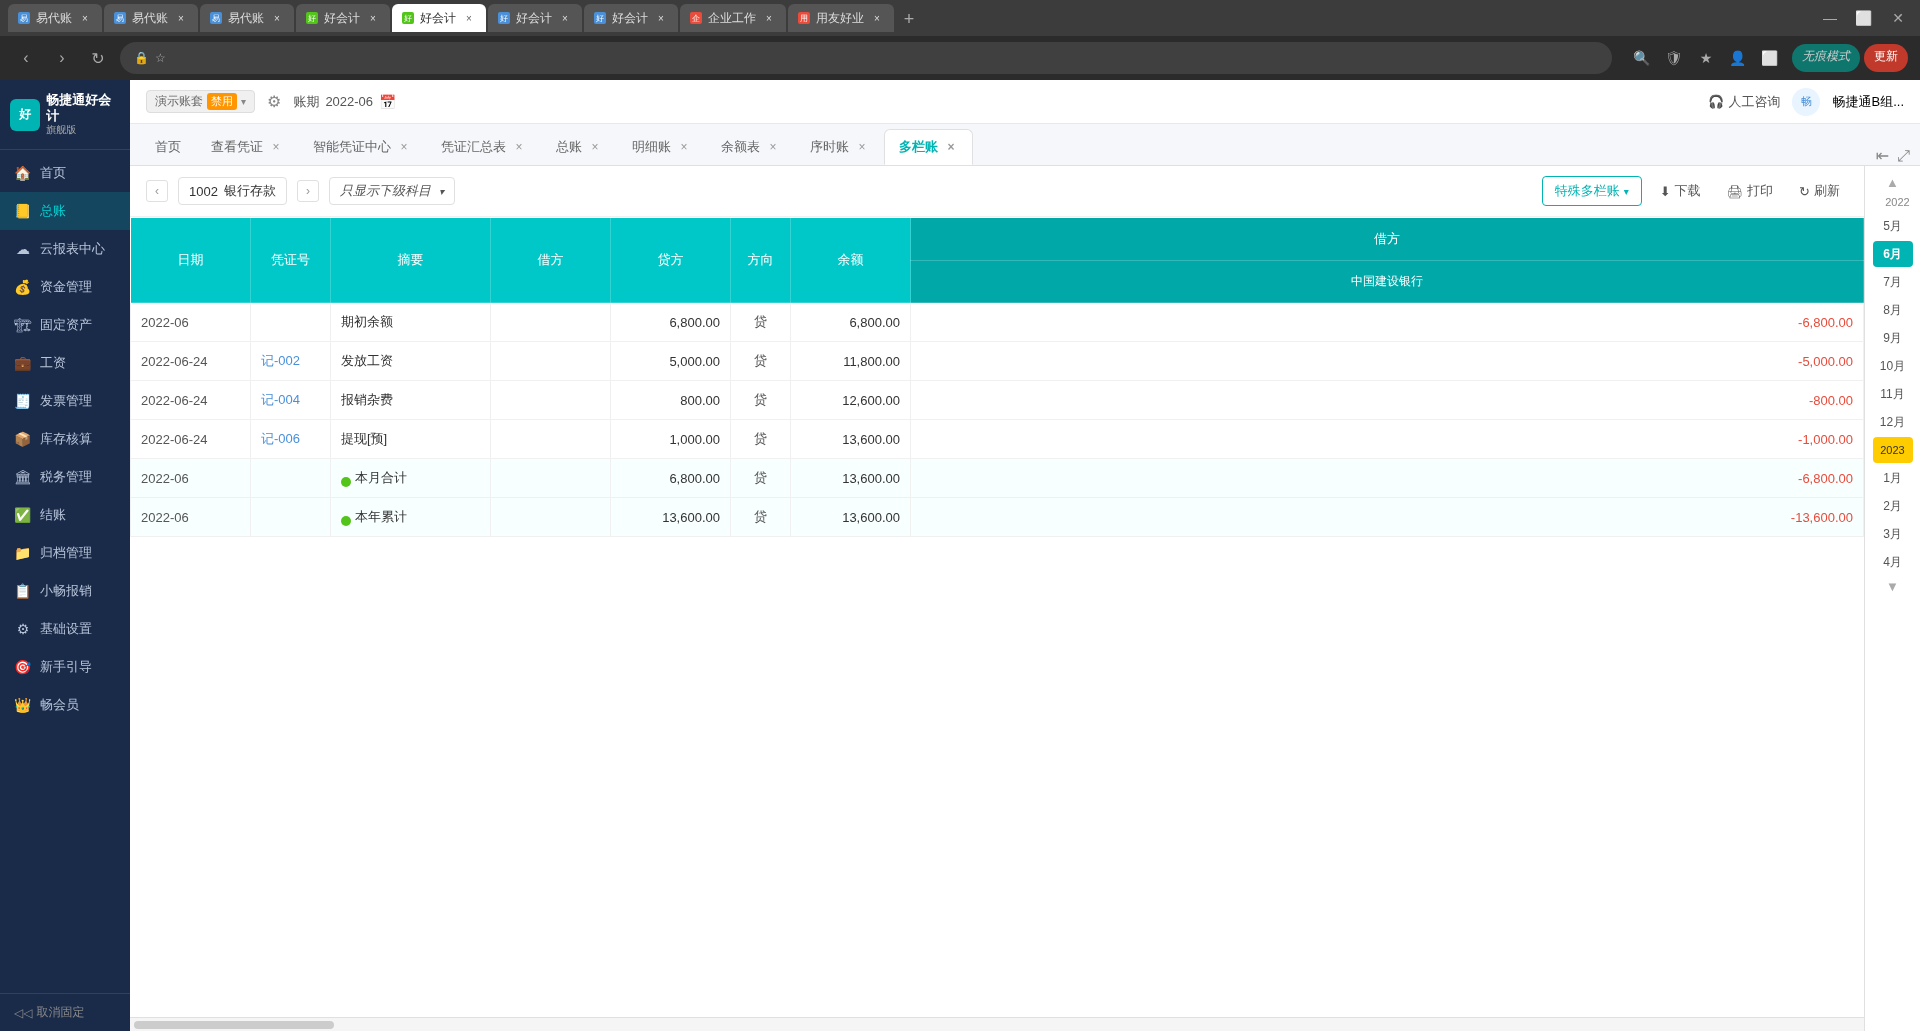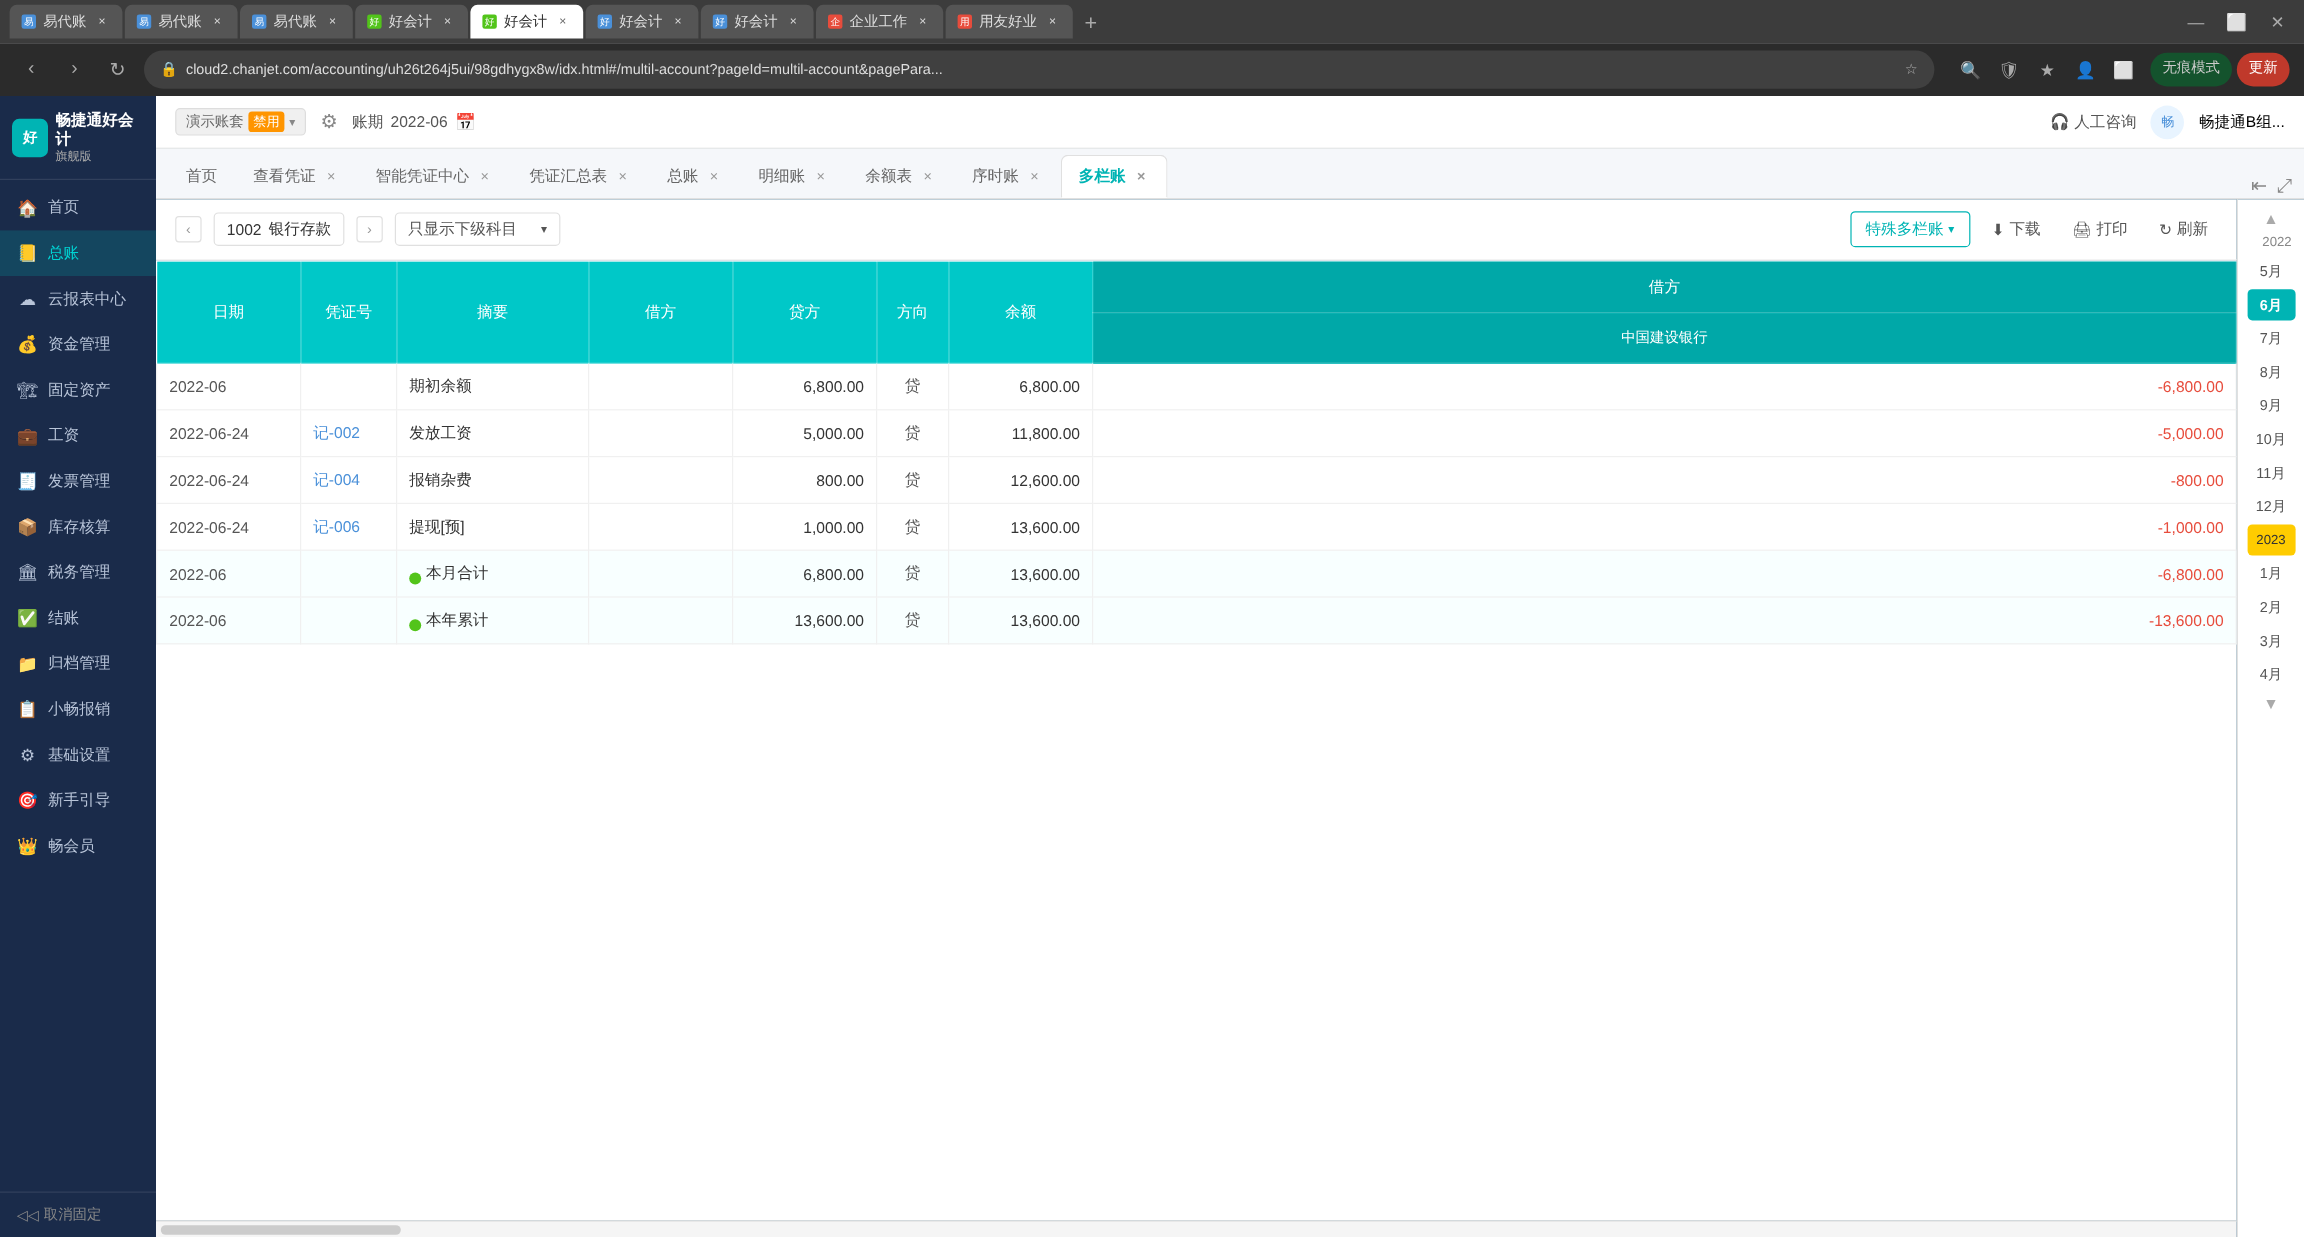--- a/index.html
+++ b/index.html
@@ -14,21 +14,21 @@
     .browser-controls { display: flex; gap: 6px; margin-left: auto; }
     .browser-btn { width: 28px; height: 28px; display: flex; align-items: center; justify-content: center; color: #aaa; font-size: 14px; cursor: pointer; }
 
     
     .address-bar { background: #2b2b2b; height: 44px; display: flex; align-items: center; padding: 0 12px; gap: 8px; }
     .nav-btn { width: 28px; height: 28px; display: flex; align-items: center; justify-content: center; color: #aaa; border-radius: 50%; cursor: pointer; font-size: 16px; }
     .url-bar { flex: 1; background: #404040; border-radius: 20px; height: 32px; display: flex; align-items: center; padding: 0 14px; color: #ddd; font-size: 12px; gap: 6px; }
     .url-lock { color: #aaa; font-size: 12px; }
     .address-actions { display: flex; gap: 4px; margin-left: 8px; }
     .addr-btn { width: 28px; height: 28px; display: flex; align-items: center; justify-content: center; color: #aaa; cursor: pointer; font-size: 14px; border-radius: 50%; }
-    .wuhen-btn { background: #14532d; border-radius: 16px; padding: 4px 10px; color: #ccc; font-size: 12px; cursor: pointer; margin-left: 4px; }
+    .wuhen-btn { background: #0f766e; border-radius: 16px; padding: 4px 10px; color: #ccc; font-size: 12px; cursor: pointer; margin-left: 4px; font-style: italic; }
     .update-btn { background: #c0392b; border-radius: 16px; padding: 4px 10px; color: #fff; font-size: 12px; cursor: pointer; }
 
     
     .app-container { display: flex; height: calc(1031px - 80px); background: #f0f2f5; }
 
     
     .sidebar { width: 130px; background: #1a2b4a; display: flex; flex-direction: column; flex-shrink: 0; }
     .logo-area { padding: 12px 10px; border-bottom: 1px solid rgba(255,255,255,0.1); }
     .logo-box { display: flex; align-items: center; gap: 6px; }
     .logo-icon { width: 32px; height: 32px; background: #00b4b4; border-radius: 6px; display: flex; align-items: center; justify-content: center; color: #fff; font-size: 12px; font-weight: bold; }
@@ -63,21 +63,21 @@
     
     .ledger-area { flex: 1; display: flex; overflow: hidden; position: relative; }
 
     
     .ledger-main { flex: 1; display: flex; flex-direction: column; overflow: hidden; }
 
     
     .ledger-toolbar { padding: 10px 16px; display: flex; align-items: center; gap: 10px; background: #fff; border-bottom: 1px solid #f0f0f0; }
     .nav-prev, .nav-next { width: 22px; height: 22px; display: flex; align-items: center; justify-content: center; cursor: pointer; color: #999; border: 1px solid #e0e0e0; border-radius: 3px; font-size: 12px; }
     .account-selector { display: flex; align-items: center; gap: 6px; padding: 4px 10px; border: 1px solid #e0e0e0; border-radius: 4px; cursor: pointer; font-size: 13px; color: #333; }
-    .filter-dropdown { display: flex; align-items: center; gap: 20px; padding: 4px 10px; border: 1px solid #e0e0e0; border-radius: 4px; cursor: pointer; font-size: 13px; color: #555; }
+    .filter-dropdown { display: flex; align-items: center; gap: 8px; padding: 4px 10px; border: 1px solid #e0e0e0; border-radius: 4px; cursor: pointer; font-size: 13px; color: #555; font-style: italic; }
     .toolbar-right { margin-left: auto; display: flex; align-items: center; gap: 10px; }
     .special-btn { display: flex; align-items: center; gap: 4px; padding: 5px 12px; border: 1px solid #00b4b4; color: #00b4b4; border-radius: 4px; cursor: pointer; font-size: 13px; }
     .action-btn { display: flex; align-items: center; gap: 4px; color: #555; cursor: pointer; font-size: 13px; padding: 4px 8px; }
 
     
     .table-container { flex: 1; overflow: auto; background: #fff; }
     table { width: 100%; border-collapse: collapse; min-width: 900px; }
     .table-header { background: #00c8c8; }
     .table-header th { color: #fff; padding: 12px 10px; font-weight: 500; font-size: 13px; border: 1px solid rgba(255,255,255,0.2); text-align: center; }
     .table-header th.extra-col { background: #00a8a8; }
@@ -165,21 +165,20 @@
     <div class="browser-btn">✕</div>
   </div>
 </div>
 
 <div class="address-bar">
   <div class="nav-btn">‹</div>
   <div class="nav-btn">›</div>
   <div class="nav-btn">↻</div>
   <div class="url-bar">
     <span class="url-lock">🔒</span>
-    <span style="flex:1;overflow:hidden;text-overflow:ellipsis;white-space:nowrap;">cloud2.chanjet.com/accounting/uh26t264j5ui/98gdhygx8w/idx.html#/multil-account?pageId=multil-account&amp;pagePara...</span>
     <span style="color:#aaa;">☆</span>
   </div>
   <div class="address-actions">
     <div class="addr-btn">🔍</div>
     <div class="addr-btn">🛡</div>
     <div class="addr-btn">★</div>
     <div class="addr-btn">👤</div>
     <div class="addr-btn">⬜</div>
     <div class="wuhen-btn">无痕模式</div>
     <div class="update-btn">更新</div>

